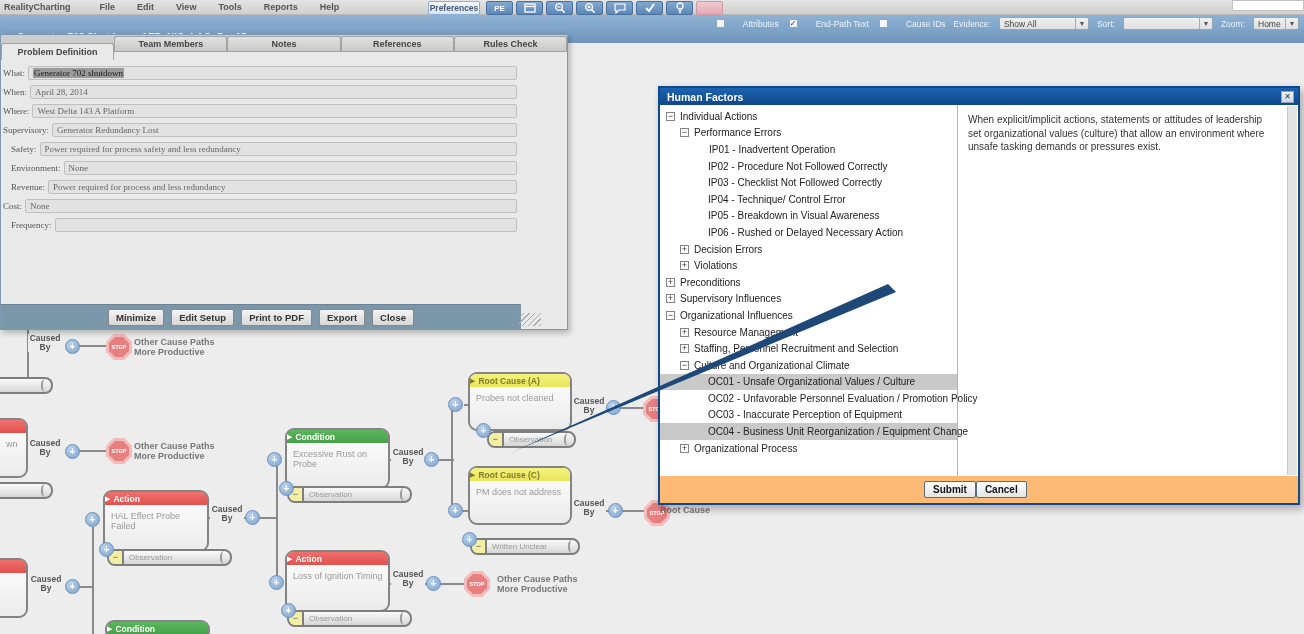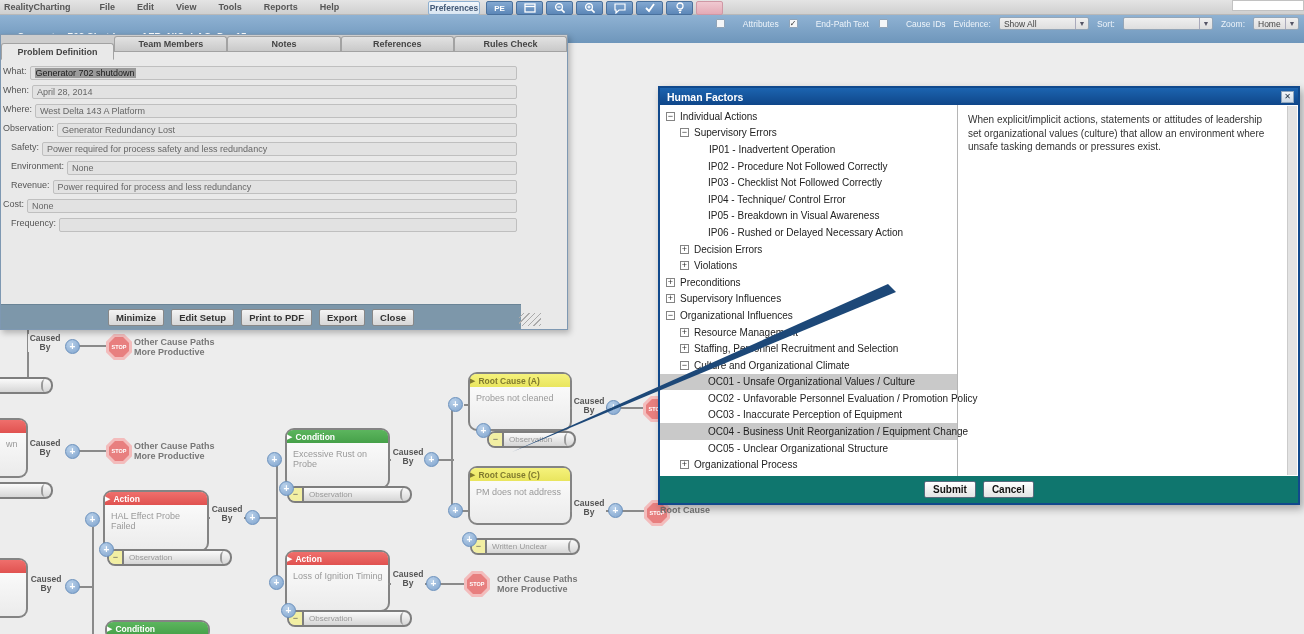--- a/index.html
+++ b/index.html
@@ -51,41 +51,41 @@
   
   .infowin{position:absolute;left:0;top:34px;width:568px;height:296px;background:#e9e9e9;border:1px solid #7e98b2;box-shadow:2px 3px 6px rgba(0,0,0,.25);z-index:10;}
   .win-titlebar{height:16px;background:linear-gradient(#a6c2dd,#7299bd);display:flex;align-items:center;padding:0 4px;}
   .win-title{font-size:10px;font-weight:bold;color:#fff;margin-left:3px;text-shadow:0 1px 1px rgba(0,0,0,.25);white-space:nowrap;}
   .win-ctrls{margin-left:auto;margin-right:24px;display:flex;gap:2px;}
   .wbtn{width:12px;height:11px;background:linear-gradient(#d2e2f1,#a9c4de);border:1px solid #7f9fc0;font-size:7px;line-height:9px;color:#234;text-align:center;padding:0;}
   .tabs{height:17px;display:flex;background:#cdcdcd;border-bottom:1px solid #a2a2a2;}
   .tab{flex:1;display:flex;align-items:center;justify-content:center;font-size:9px;font-weight:bold;color:#444;background:linear-gradient(#e2e2e2,#c9c9c9);border:1px solid #a2a2a2;border-bottom:none;border-radius:3px 3px 0 0;margin-top:1px;}
   .tab.active{background:#e9e9e9;height:17px;margin-top:8px;border-bottom:1px solid #e9e9e9;}
   .win-body{position:relative;padding:14px 50px 0 2px;}
-  .frow{display:flex;align-items:flex-start;margin-bottom:5px;}
+  .frow{display:flex;align-items:center;margin-bottom:5px;font-family:Liberation Serif, serif;}
   .flabel{font-size:9px;color:#555;padding-right:3px;white-space:nowrap;}
   .fval{flex:1;height:14px;background:#e2e2e2;border:1px solid #bfbfbf;border-radius:2px;font-size:9px;color:#666;display:flex;align-items:center;padding:0 4px;overflow:hidden;white-space:nowrap;}
   .fval .sel{background:#9a9a9a;color:#1c1c1c;padding:0 1px;}
   .win-footer{position:absolute;left:0;bottom:0;height:25px;width:520px;background:#7d97aa;border-top:1px solid #6a8496;display:flex;align-items:center;justify-content:center;gap:7px;}
   .wfbtn{font-size:9.5px;font-weight:bold;color:#333;background:linear-gradient(#f4f4f4,#d7d7d7);border:1px solid #888;border-radius:2px;padding:2px 7px;}
   .grip{position:absolute;right:26px;bottom:3px;width:22px;height:13px;background:repeating-linear-gradient(135deg,transparent 0 3px,#aaa 3px 4px);}
   
   .dialog{position:absolute;left:658px;top:86px;width:642px;height:419px;background:#fff;border:2px solid #11498c;box-shadow:3px 4px 8px rgba(0,0,0,.3);z-index:20;display:flex;flex-direction:column;}
   .dlg-title{height:17px;background:linear-gradient(#1c64b0,#0f4689);display:flex;align-items:center;padding:0 4px 0 7px;flex:none;}
   .dlg-title-text{font-size:10.5px;font-weight:bold;color:#fff;}
   .dlg-close{margin-left:auto;width:13px;height:12px;background:linear-gradient(#f2f6fa,#ccd9e6);border:1px solid #8fa6bd;font-size:8px;line-height:10px;color:#234;text-align:center;padding:0;}
   .dlg-body{flex:1;display:flex;overflow:hidden;}
   .dlg-tree{width:298px;border-right:1px solid #b5b5b5;padding-top:3px;font-size:10px;color:#222;}
   .trow{height:16.6px;display:flex;align-items:center;white-space:nowrap;}
   .trow.sel{background:#c9c9c9;}
   .ticon{width:9px;height:9px;border:1px solid #848484;background:#fff;font-size:9px;line-height:7px;text-align:center;color:#333;margin-right:5px;flex:none;}
   .tspace{width:14px;flex:none;}
   .dlg-desc{flex:1;position:relative;padding:8px 24px 0 10px;font-size:10px;color:#333;line-height:13.5px;}
   .desc-scroll{position:absolute;right:1px;top:1px;bottom:1px;width:10px;background:#e3e3e3;border-left:1px solid #cbcbcb;}
-  .dlg-footer{height:27px;background:#0f766e;display:flex;align-items:center;padding-left:264px;gap:7px;flex:none;}
+  .dlg-footer{height:27px;background:#fdba74;display:flex;align-items:center;padding-left:264px;flex:none;}
   .dbtn{font-size:10px;font-weight:bold;color:#111;background:linear-gradient(#fff,#e4e4e4);border:1px solid #5a6b7d;border-radius:2px;padding:2px 8px;}
   
   .pointer-svg{position:absolute;left:0;top:0;width:1304px;height:634px;z-index:30;pointer-events:none;}
 </style>
 </head>
 <body>
 
 <div class="menubar">
   <span class="menu-item brand">RealityCharting</span>
   <span id="menu-items" style="display:flex;">
@@ -352,21 +352,21 @@
       </div>
       <div class="frow">
         <span class="flabel">When:</span>
         <div class="fval">April 28, 2014</div>
       </div>
       <div class="frow">
         <span class="flabel">Where:</span>
         <div class="fval">West Delta 143 A Platform</div>
       </div>
       <div class="frow">
-        <span class="flabel">Observation:</span>
+        <span class="flabel">Supervisory:</span>
         <div class="fval">Generator Redundancy Lost</div>
       </div>
       <div class="frow" style="margin-left: 8px;">
         <span class="flabel">Safety:</span>
         <div class="fval">Power required for process safety and less redundancy</div>
       </div>
       <div class="frow" style="margin-left: 8px;">
         <span class="flabel">Environment:</span>
         <div class="fval">None</div>
       </div>
@@ -399,21 +399,21 @@
     <button class="dlg-close">✕</button>
   </div>
   <div class="dlg-body">
     <div class="dlg-tree" id="tree">
         <div class="trow" style="padding-left: 6px;">
           <span class="ticon">−</span>
           <span>Individual Actions</span>
         </div>
         <div class="trow" style="padding-left: 20px;">
           <span class="ticon">−</span>
-          <span>Supervisory Errors</span>
+          <span>Performance Errors</span>
         </div>
         <div class="trow" style="padding-left: 35px;">
           <span class="tspace"></span>
           <span>IP01 - Inadvertent Operation</span>
         </div>
         <div class="trow" style="padding-left: 34px;">
           <span class="tspace"></span>
           <span>IP02 - Procedure Not Followed Correctly</span>
         </div>
         <div class="trow" style="padding-left: 34px;">
@@ -473,24 +473,20 @@
           <span>OC02 - Unfavorable Personnel Evaluation / Promotion Policy</span>
         </div>
         <div class="trow" style="padding-left: 34px;">
           <span class="tspace"></span>
           <span>OC03 - Inaccurate Perception of Equipment</span>
         </div>
         <div class="trow sel" style="padding-left: 34px;">
           <span class="tspace"></span>
           <span>OC04 - Business Unit Reorganization / Equipment Change</span>
         </div>
-        <div class="trow" style="padding-left: 34px;">
-          <span class="tspace"></span>
-          <span>OC05 - Unclear Organizational Structure</span>
-        </div>
         <div class="trow" style="padding-left: 20px;">
           <span class="ticon">+</span>
           <span>Organizational Process</span>
         </div>
       </div>
     <div class="dlg-desc">
       <span>When explicit/implicit actions, statements or attitudes of leadership set organizational values (culture) that allow an environment where unsafe tasking demands or pressures exist.</span>
       <div class="desc-scroll"></div>
     </div>
   </div>

